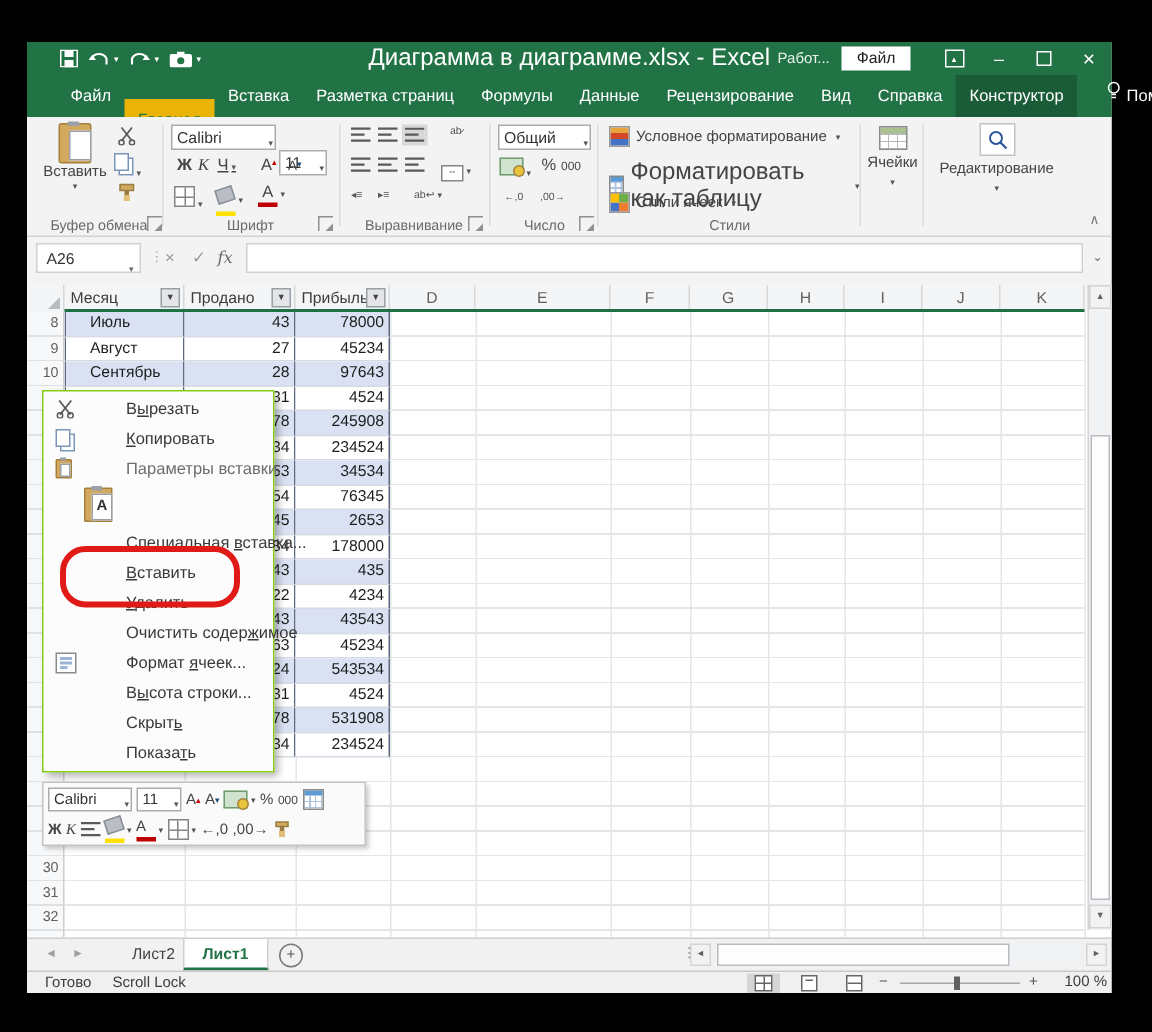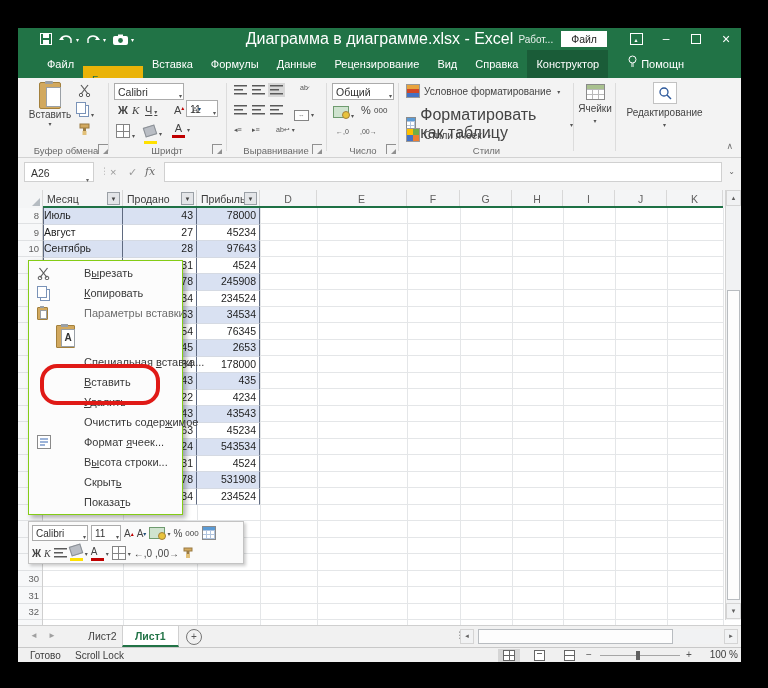--- a/index.html
+++ b/index.html
@@ -111,21 +111,21 @@
   #gridarea{position:absolute;left:0;top:180px;width:723px;height:417px;background:#fff;overflow:hidden;}
   #gridbg{position:absolute;left:25px;top:0;width:680px;height:417px;
     background:repeating-linear-gradient(to bottom,transparent 0 15.5px,#e4e6e8 15.5px 16.5px);}
   .vline{position:absolute;top:0;height:417px;width:1px;background:#e4e6e8;}
   #rowheads{position:absolute;left:0;top:0;width:25px;height:417px;background:#f7f8f9;border-right:1px solid #cfcfcf;box-sizing:border-box;
     background-image:repeating-linear-gradient(to bottom,transparent 0 15.5px,#dfe1e3 15.5px 16.5px);}
   .rownum{position:absolute;left:0;width:21px;height:16.5px;font-size:9.5px;color:#5f5f5f;text-align:right;line-height:16.5px;}
   .trow{position:absolute;left:25px;width:217px;height:16.5px;box-sizing:border-box;}
   .tc{position:absolute;top:0;height:16.5px;line-height:15.5px;font-size:10.5px;color:#1d1d1d;box-sizing:border-box;border-right:1px solid #5f6a80;border-bottom:1px solid #d5dae3;background:#fff;}
   .trow.band .tc{background:#d9e1f2;}
-  .ca{left:0;width:80px;padding-left:0;border-left:1px solid #5f6a80;}
+  .ca{left:0;width:80px;padding-left:16px;border-left:1px solid #5f6a80;}
   .cb{left:80px;width:74px;text-align:right;padding-right:3px;}
   .cc{left:154px;width:63px;text-align:right;padding-right:3px;}
 
   
   #vscroll{position:absolute;left:707px;top:162px;width:16px;height:430px;background:#f1f2f3;border-left:1px solid #d4d4d4;box-sizing:border-box;z-index:7;}
   .vsbtn{position:absolute;left:0;width:15px;height:16px;background:#f1f2f3;border:1px solid #d4d4d4;box-sizing:border-box;font-size:6px;color:#606060;text-align:center;line-height:14px;}
   #vthumb{position:absolute;left:1px;top:100px;width:13px;height:310px;background:#fdfdfd;border:1px solid #b8bcc0;box-sizing:border-box;}
 
   
   #ctxmenu{position:absolute;left:10px;top:232px;width:153px;height:253px;background:#fcfcfc;border:1px solid #84cc16;box-shadow:3px 3px 5px rgba(0,0,0,.3);z-index:50;}
@@ -225,20 +225,21 @@
         </span>
       <span class="winbtn" style="font-size:14px;">×</span>
     </div>
   </div>
 
   <div id="tabbar">
     <div id="tabslist">
         <div class="rtab">Файл</div>
         <div class="rtab active">Главная</div>
         <div class="rtab">Вставка</div>
+        <div class="rtab">Разметка страниц</div>
         <div class="rtab">Формулы</div>
         <div class="rtab">Данные</div>
         <div class="rtab">Рецензирование</div>
         <div class="rtab">Вид</div>
         <div class="rtab">Справка</div>
         <div class="rtab contextual">Конструктор</div>
       </div>
     <div class="tabextra assist">
       <span><svg width="9" height="13">
             <circle cx="4.5" cy="4.5" r="3.5" fill="none" stroke="#fff"></circle>

